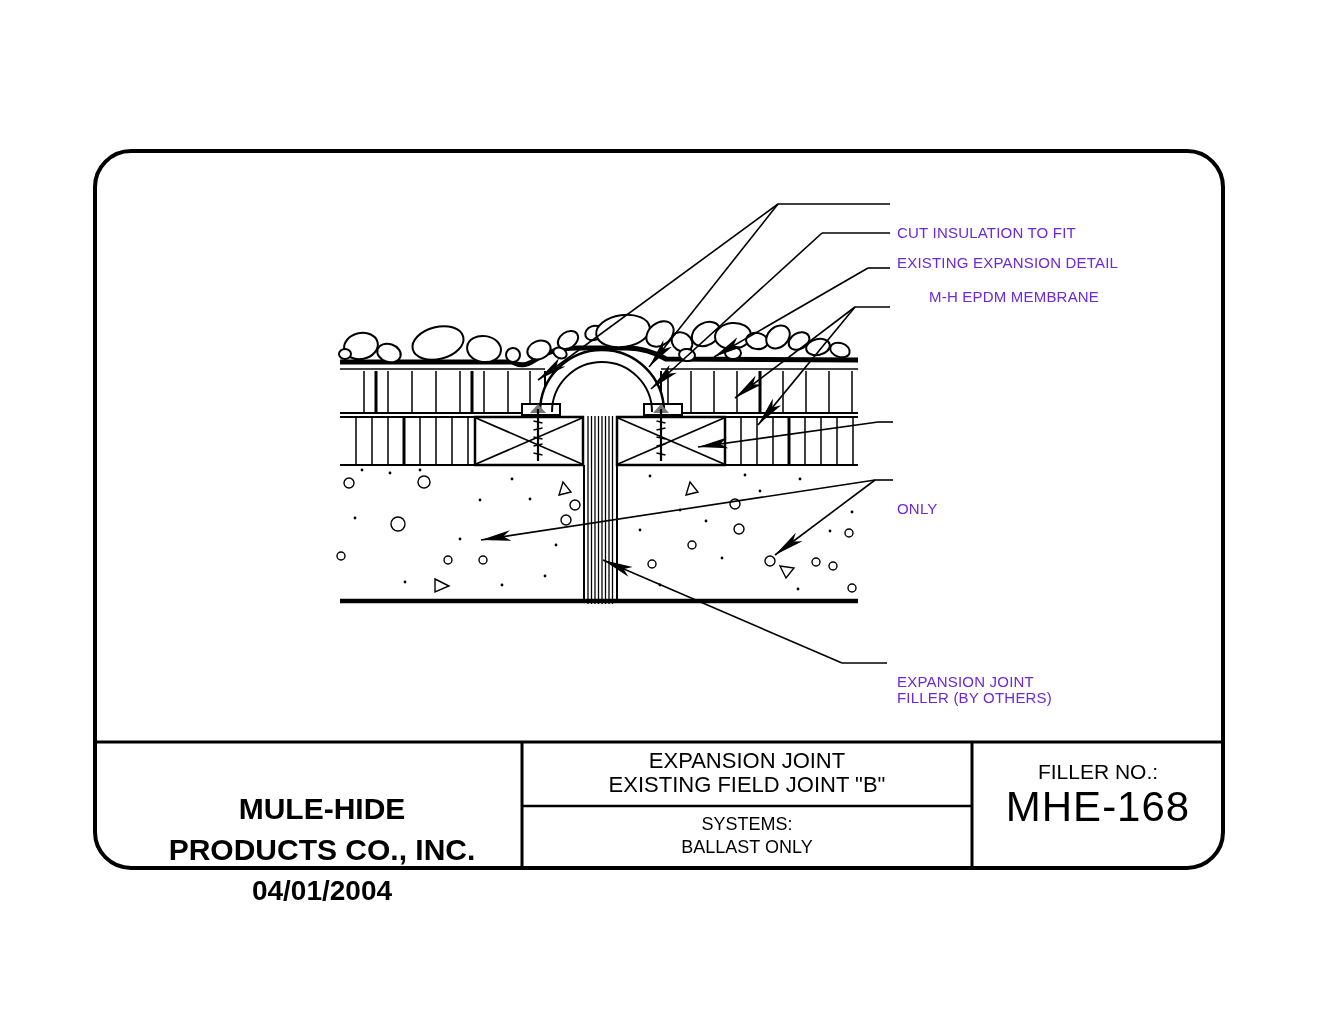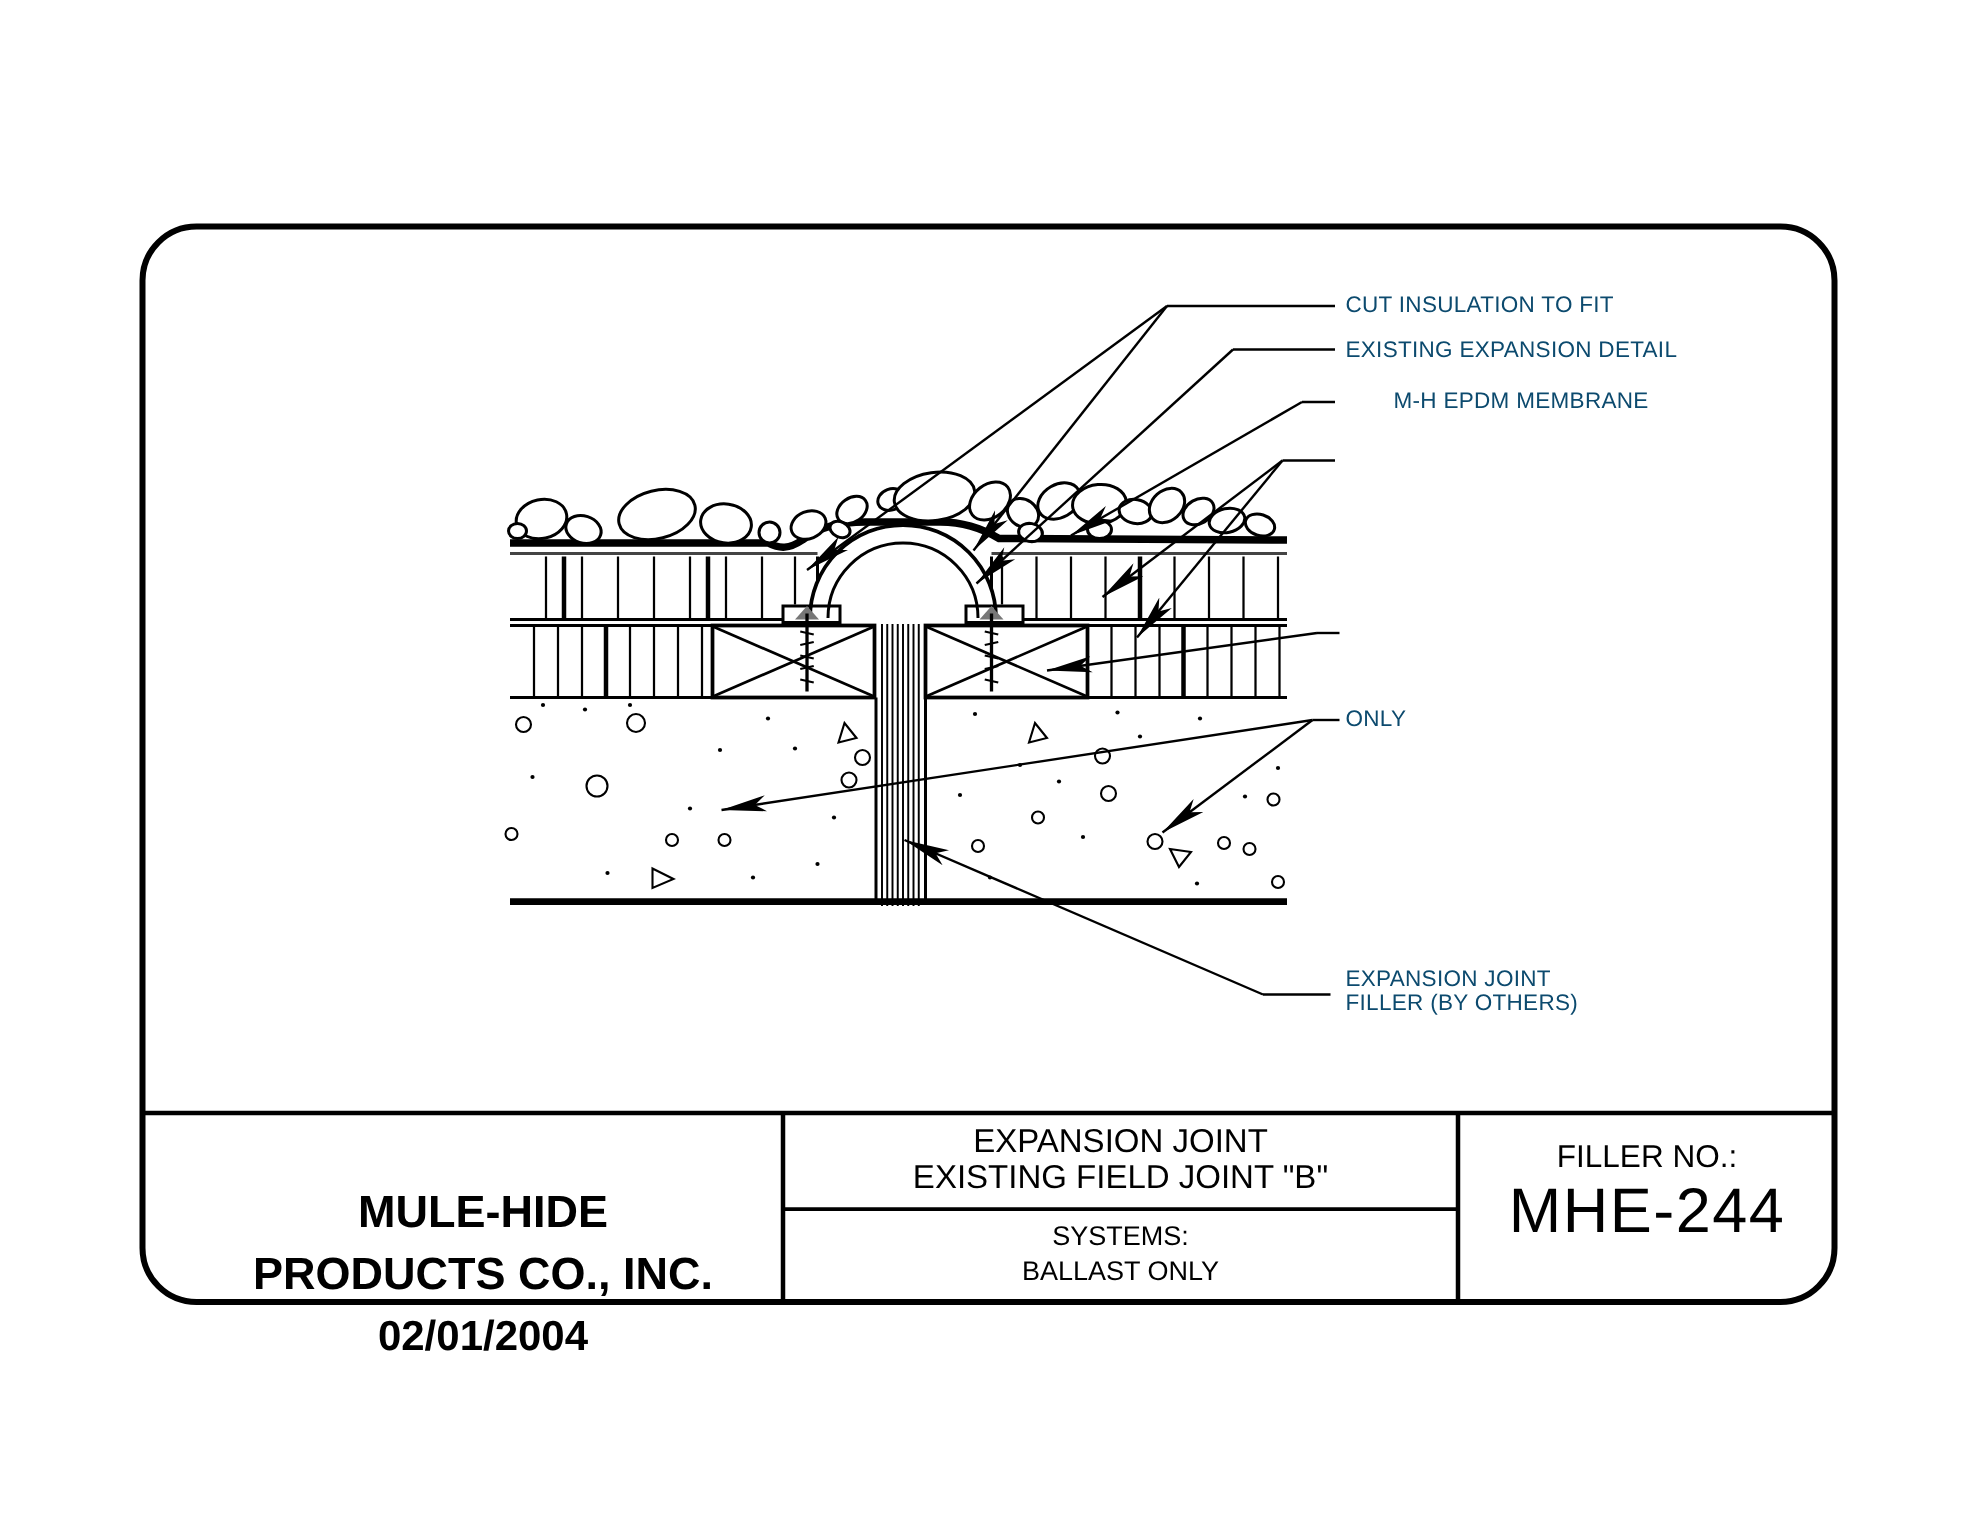--- a/index.html
+++ b/index.html
@@ -1,20 +1,20 @@
 <!DOCTYPE html>
 <html><head>
 <meta charset="utf-8">
 <style>
   html,body{margin:0;padding:0;background:#ffffff;}
   #sheet{position:relative;width:1320px;height:1020px;background:#ffffff;overflow:hidden;
          font-family:"Liberation Sans",sans-serif;color:#000;}
   #linework{position:absolute;left:0;top:0;}
   .callout{position:absolute;font-size:15px;line-height:15.5px;letter-spacing:.2px;
-           white-space:pre-line;color:#0c4a6e;}
+           white-space:pre-line;color:#6d28d9;margin-top:29px;}
   .tb-text{position:absolute;text-align:center;white-space:pre-line;}
   .company{left:110px;top:747px;width:424px;font-weight:bold;font-size:30px;line-height:41px;}
   .company .date{font-size:28px;}
   .proj-title{left:524px;top:749px;width:446px;font-size:22px;line-height:24px;}
   .systems{left:524px;top:813px;width:446px;font-size:18px;line-height:23px;}
   .detail-label{left:974px;top:760px;width:248px;font-size:21px;line-height:23px;}
   .detail-no{left:974px;top:784px;width:248px;font-size:42px;line-height:46px;letter-spacing:1px;}
 </style>
 </head>
 <body>
@@ -251,22 +251,22 @@
   <div class="callout" style="left:897px;top:196px;">CUT INSULATION TO FIT</div>
   <div class="callout" style="left:897px;top:226px;">EXISTING EXPANSION DETAIL</div>
   <div class="callout" style="left:929px;top:260px;">M-H EPDM MEMBRANE</div>
   <div class="callout" style="left:897px;top:472px;">ONLY</div>
   <div class="callout" style="left:897px;top:645px;">EXPANSION JOINT
 FILLER (BY OTHERS)</div>
 
   <div class="tb-text company">
     <span>MULE-HIDE
 PRODUCTS CO., INC.</span>
-    <div class="date">02/01/2004</div>
+    <div class="date">04/01/2004</div>
   </div>
   <div class="tb-text proj-title">EXPANSION JOINT
 EXISTING FIELD JOINT "B"</div>
   <div class="tb-text systems">SYSTEMS:
 BALLAST ONLY</div>
   <div class="tb-text detail-label">FILLER NO.:</div>
-  <div class="tb-text detail-no">MHE-244</div>
+  <div class="tb-text detail-no">MHE-168</div>
 
 </div>
 
 </body></html>

